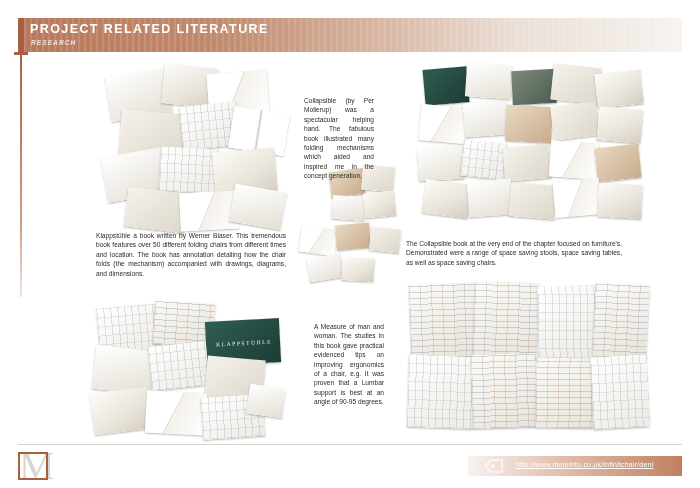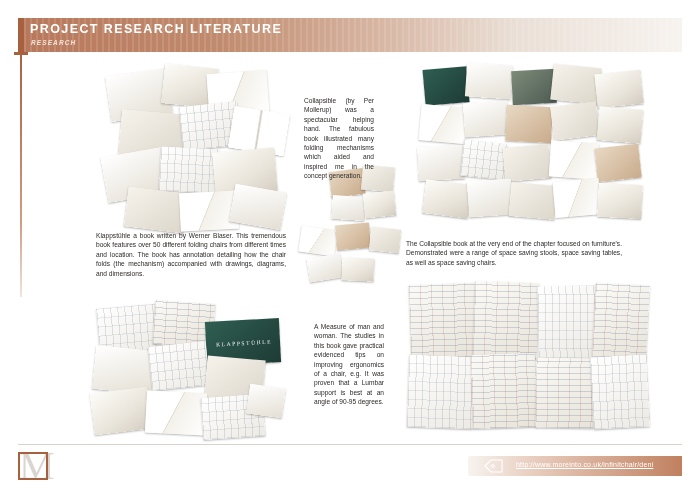--- a/index.html
+++ b/index.html
@@ -118,21 +118,21 @@
     font-family:"Liberation Serif", serif;
   }
 </style>
 </head>
 <body>
 
 <div class="header-band"></div>
 <div class="spine"></div>
 <div class="spine-tick"></div>
 <div class="spine-line"></div>
-<div class="header-title">PROJECT RESEARCH LITERATURE</div>
+<div class="header-title">PROJECT RELATED LITERATURE</div>
 <div class="header-sub">RESEARCH</div>
 
 <div>
   <div class="photo ph-c" style="left:108px;top:72px;width:62px;height:46px;transform:rotate(-8deg);"></div>
   <div class="photo ph-a" style="left:163px;top:66px;width:54px;height:40px;transform:rotate(6deg);"></div>
   <div class="photo ph-fold" style="left:208px;top:72px;width:60px;height:44px;transform:rotate(-4deg);"></div>
   <div class="photo ph-b" style="left:120px;top:112px;width:66px;height:48px;transform:rotate(5deg);"></div>
   <div class="photo ph-sketch" style="left:181px;top:104px;width:58px;height:44px;transform:rotate(-6deg);"></div>
   <div class="photo ph-book" style="left:231px;top:110px;width:56px;height:42px;transform:rotate(9deg);"></div>
   <div class="photo ph-c" style="left:104px;top:152px;width:62px;height:46px;transform:rotate(-10deg);"></div>

